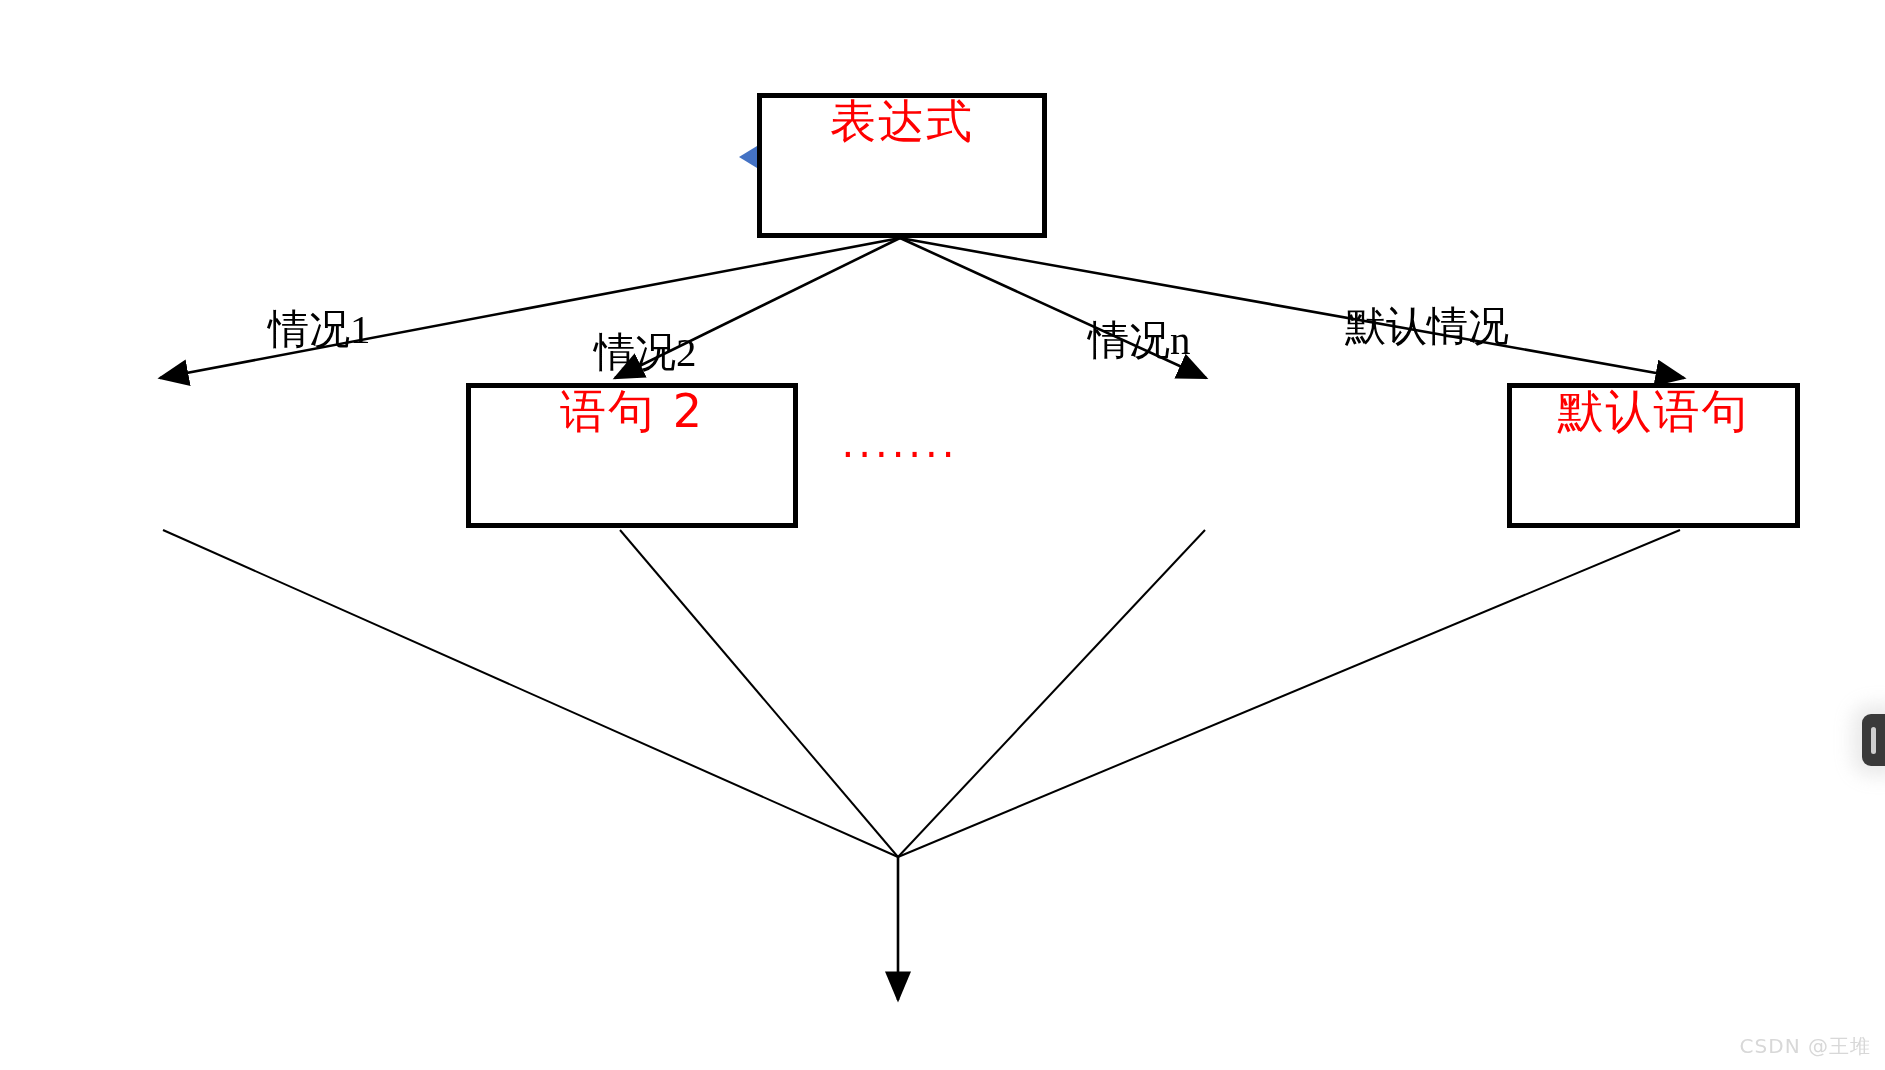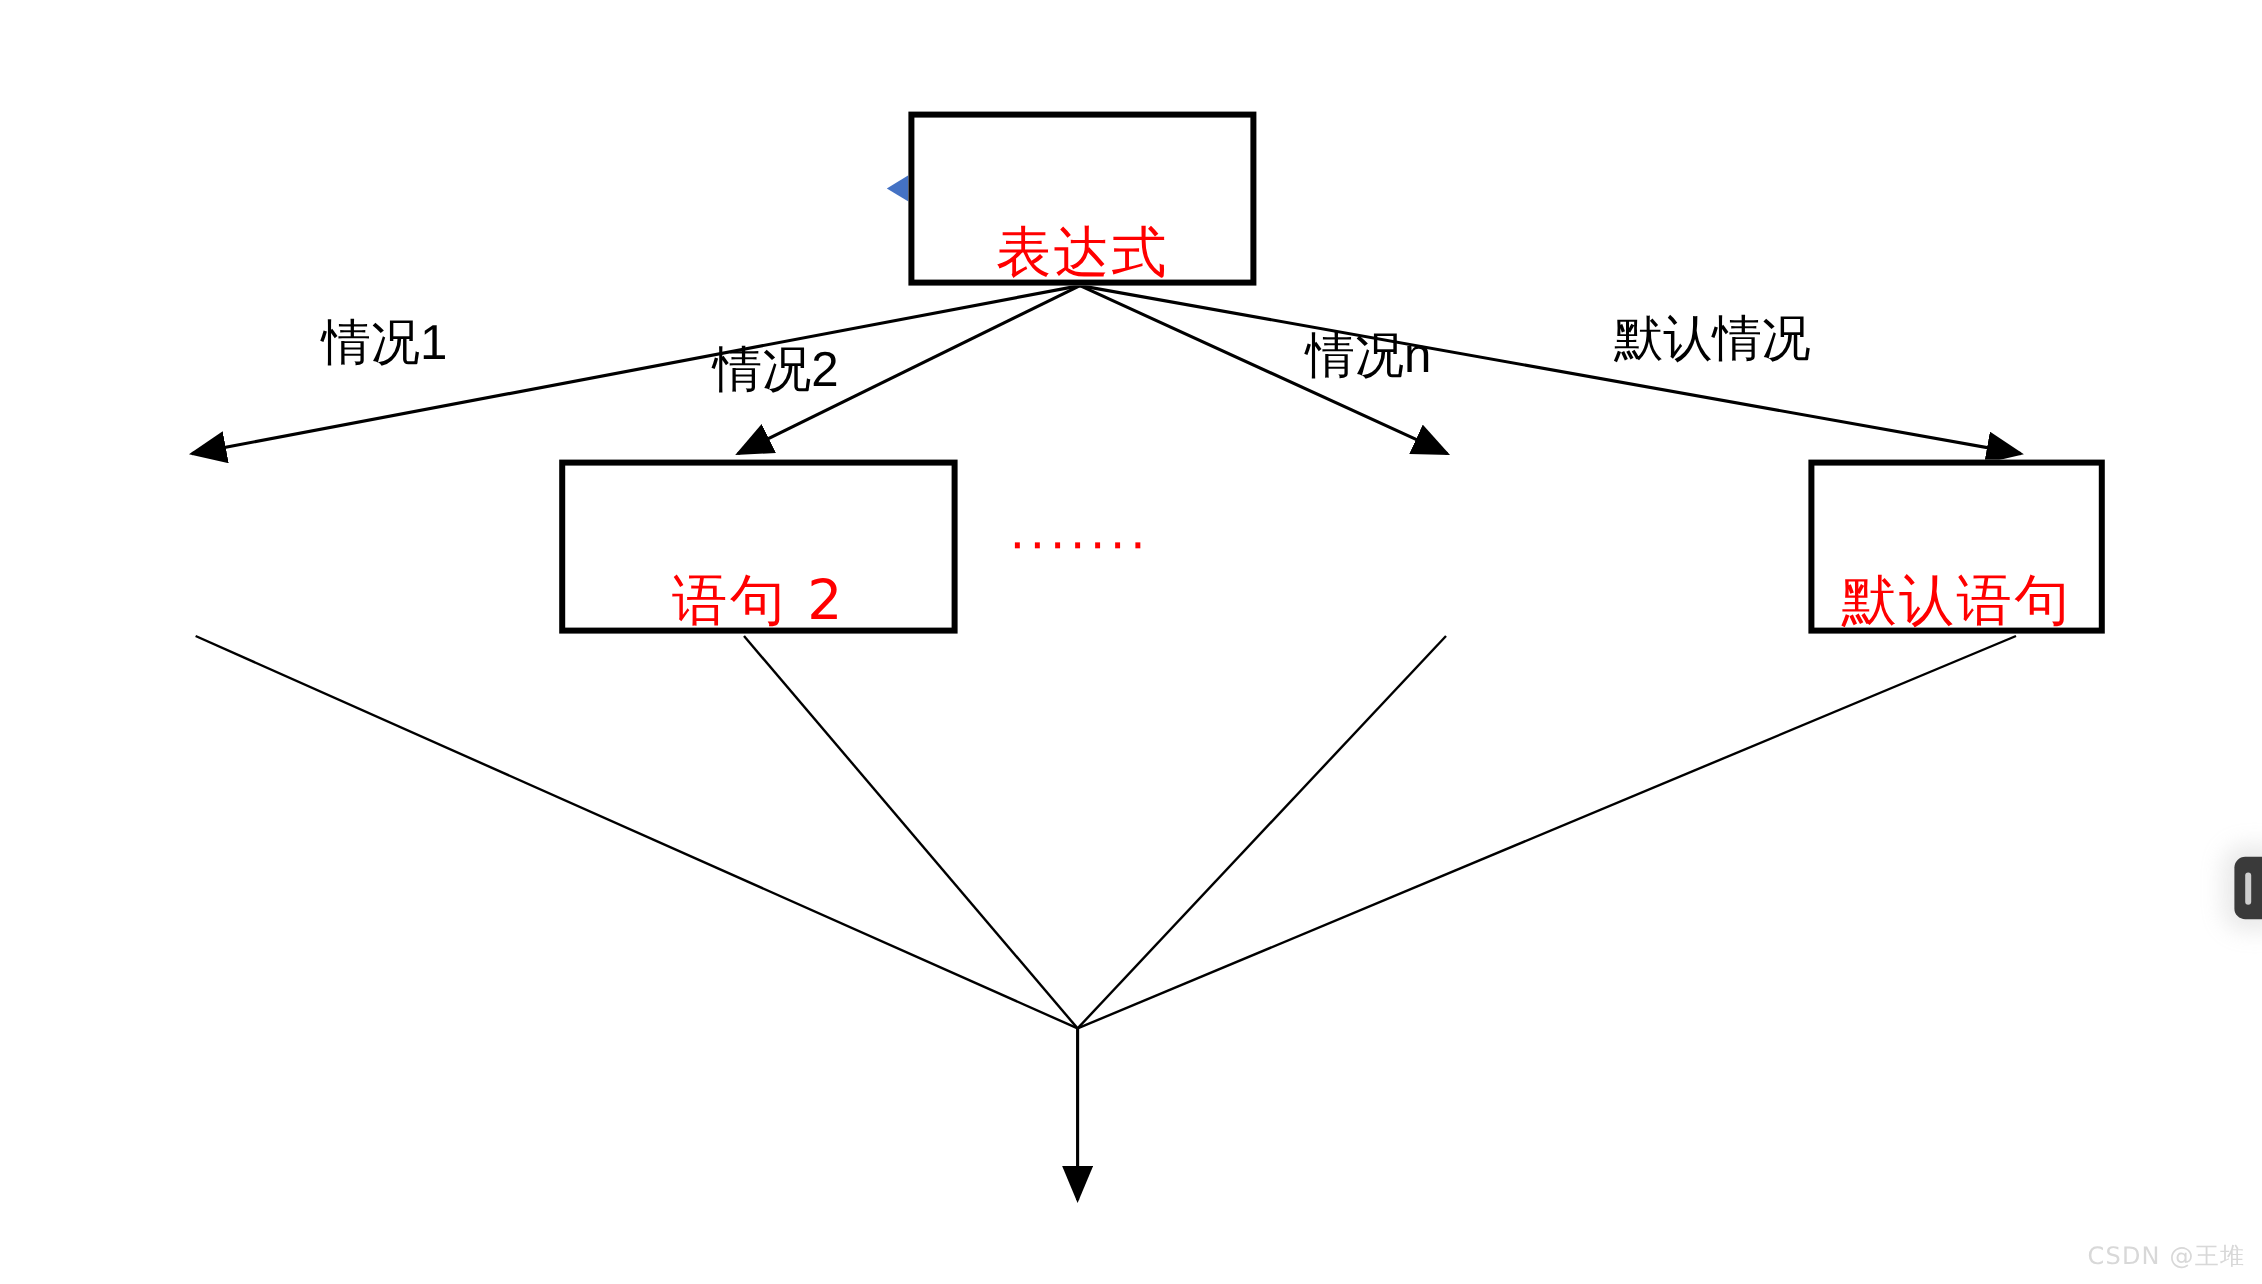--- a/index.html
+++ b/index.html
@@ -26,21 +26,21 @@
     width: 1885px;
     height: 1070px;
   }
   
   .node-box {
     position: absolute;
     box-sizing: border-box;
     background: #ffffff;
     border: 5px solid #000000;
     display: flex;
-    align-items: flex-end;
+    align-items: flex-start;
     justify-content: center;
   }
   .node-label {
     color: #ff0000;
     font-family: "DejaVu Sans", "Liberation Sans", sans-serif;
     font-size: 46px;
     line-height: 1;
     letter-spacing: 2px;
     white-space: pre;
   }
@@ -64,21 +64,21 @@
   }
   #node-stmt-n {
     left: 1068px;
     top: 383px;
     width: 292px;
     height: 145px;
   }
   #node-stmt-default {
     left: 1507px;
     top: 383px;
-    width: 247px;
+    width: 293px;
     height: 145px;
   }
   
   #ellipsis-separator {
     position: absolute;
     left: 820px;
     top: 425px;
     width: 160px;
     height: 60px;
     display: flex;
@@ -87,24 +87,25 @@
     color: #ff0000;
     font-family: "DejaVu Sans", "Liberation Sans", sans-serif;
     font-size: 40px;
     letter-spacing: 4px;
     white-space: pre;
   }
   
   .edge-label {
     position: absolute;
     color: #000000;
-    font-family: Liberation Sans, sans-serif;
+    font-family: Liberation Serif, serif;
     font-size: 41px;
     line-height: 1;
     white-space: pre;
+    margin-top: 44px;
   }
   #edge-label-case1 { left: 268px; top: 265px; }
   #edge-label-case2 { left: 594px; top: 288px; }
   #edge-label-casen { left: 1088px; top: 276px; }
   #edge-label-default { left: 1345px; top: 262px; }
   
   #blue-pointer {
     position: absolute;
     left: 739px;
     top: 146px;

